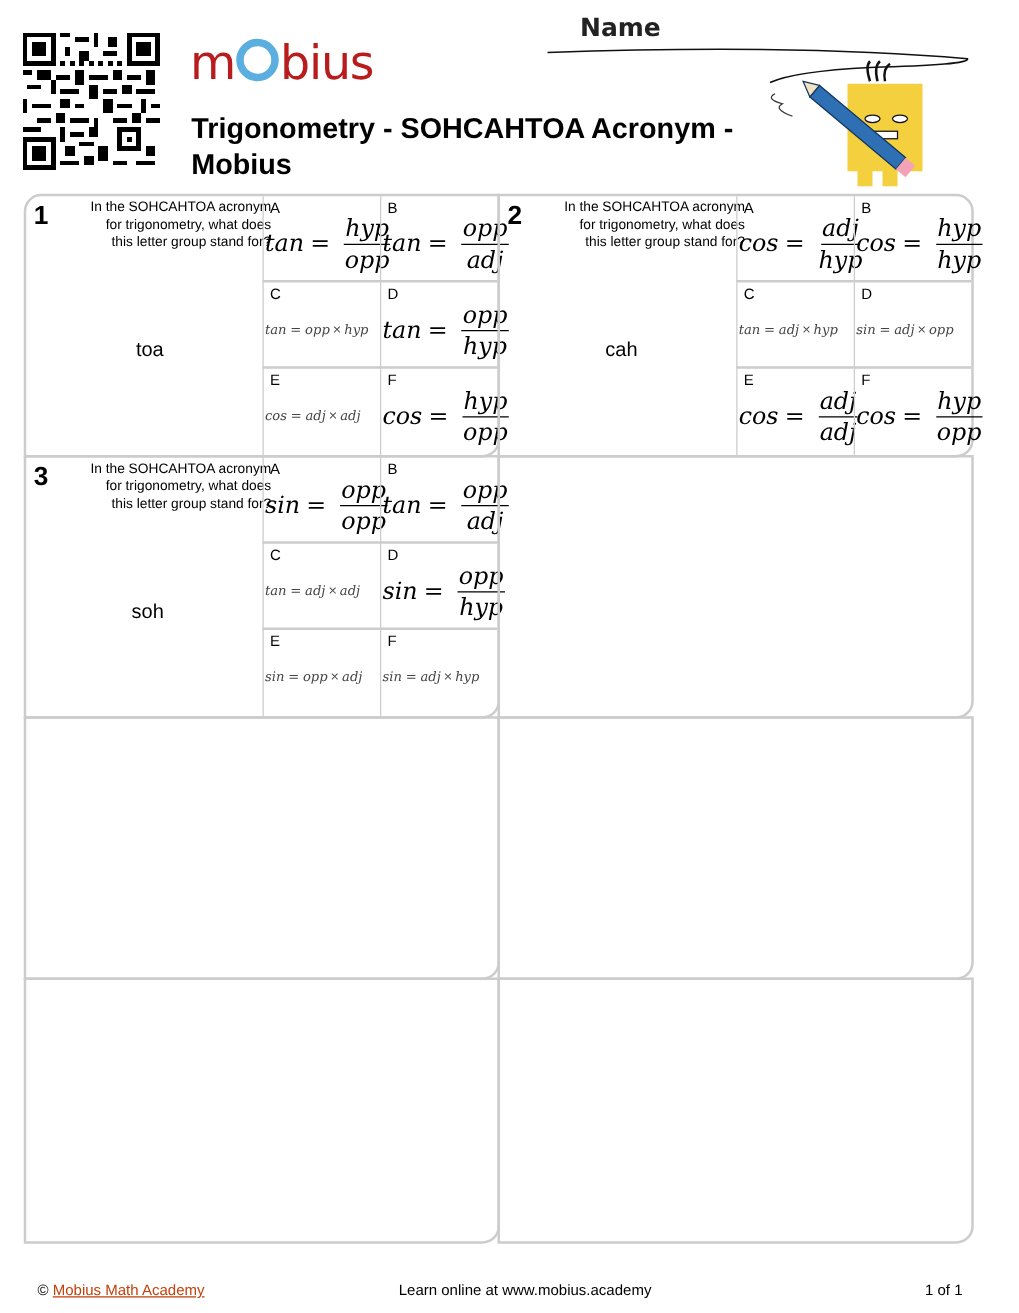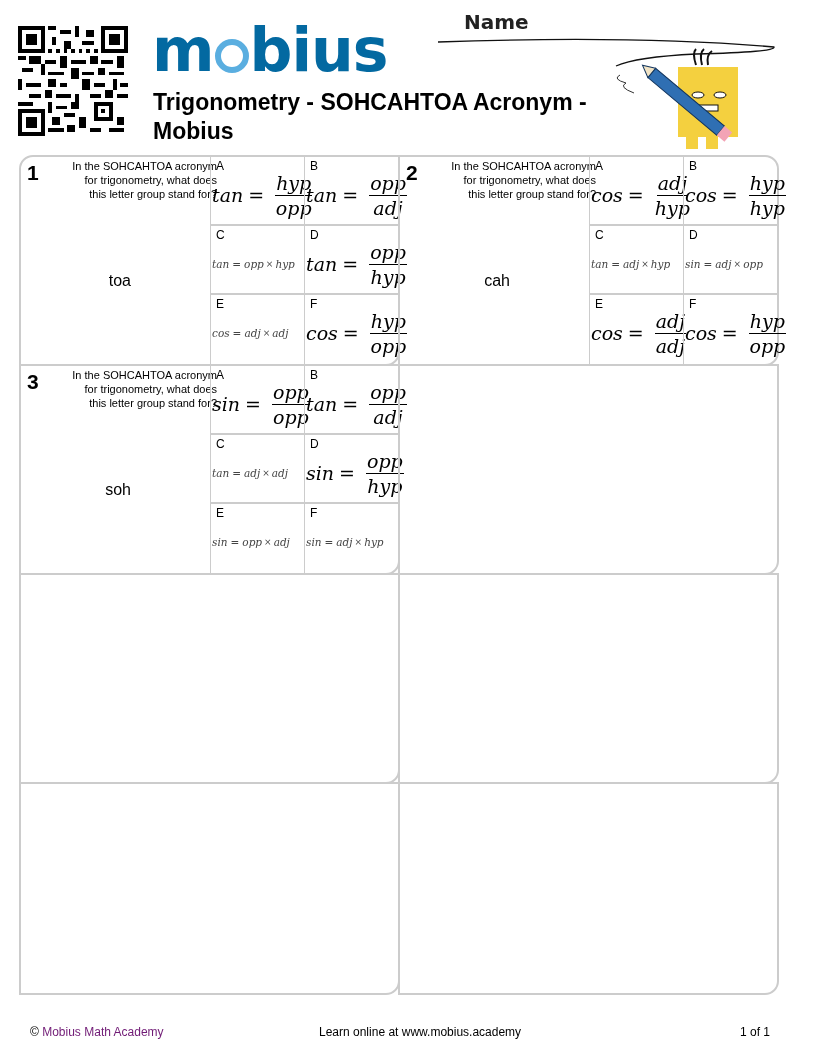--- a/index.html
+++ b/index.html
@@ -1,18 +1,18 @@
 <!DOCTYPE html>
 <html><head>
 <meta charset="utf-8">
 <style>
   html, body { margin:0; padding:0; background:#ffffff; }
   body { width:815px; height:1050px; position:relative; font-family:"Liberation Sans", sans-serif; color:#000; overflow:hidden; }
   .qr { position:absolute; left:18px; top:26px; width:110px; height:110px; }
-  .logo { position:absolute; left:152px; top:22px; font-family:"DejaVu Sans", sans-serif; font-weight:bold; font-size:60px; letter-spacing:-1px; color:#0369a1; line-height:56px; }
+  .logo { position:absolute; left:152px; top:22px; font-family:"DejaVu Sans", sans-serif; font-weight:normal; font-size:38px; letter-spacing:-1px; color:#b91c1c; line-height:56px; }
   .logo .o { display:inline-block; width:34px; height:34px; border-radius:50%; border:6px solid #5aaee0; box-sizing:border-box; vertical-align:-2px; margin:0 1px; position:relative; }
   .title { position:absolute; left:153px; top:88px; width:480px; font-weight:bold; font-size:23px; line-height:29px; }
   .name-label { position:absolute; left:464px; top:10px; font-size:20px; color:#222; font-family:"DejaVu Sans", sans-serif;font-weight:bold; }
   .name-line { position:absolute; left:436px; top:30px; width:345px; height:40px; }
   .mascot { position:absolute; left:610px; top:45px; width:140px; height:110px; }
 
   .grid { position:absolute; left:19px; top:155px; width:760px; height:840px; }
   .cell { position:absolute; box-sizing:border-box; border:2px solid #cccccc; border-radius:0 0 14px 0; }
   .cell.tl { border-top-left-radius:14px; }
   .cell.tr { border-top-right-radius:14px; }
@@ -26,21 +26,21 @@
   .opt .expr { position:absolute; left:1px; right:1px; top:12px; height:52px; display:flex; align-items:center; white-space:nowrap; font-family:"DejaVu Serif", serif; font-style:italic; }
   .expr.big { font-size:19px; }
   .expr.small { font-size:10.5px; color:#444; }
   .frac { display:inline-flex; flex-direction:column; align-items:center; margin-left:6px; }
   .frac .num { border-bottom:1px solid #000; padding:0 1px 2px; line-height:20px; }
   .frac .den { padding-top:2px; line-height:20px; }
   .eq { font-style:normal; margin:0 5px; }
   .times { font-style:normal; margin:0 2px; font-size:9px; }
 
   .footer { position:absolute; top:1025px; font-size:12px; }
-  .footer a { color:#701a75; }
+  .footer a { color:#c2410c; text-decoration:underline; }
 </style>
 </head>
 <body>
 
 <svg class="qr" viewBox="0 0 29 29" shape-rendering="crispEdges">
   <rect width="29" height="29" fill="#fff"></rect>
   <g fill="#000">
     <rect x="0" y="0" width="7" height="7"></rect>
       <rect x="1" y="1" width="5" height="5" fill="#fff"></rect>
       <rect x="2" y="2" width="3" height="3"></rect>

